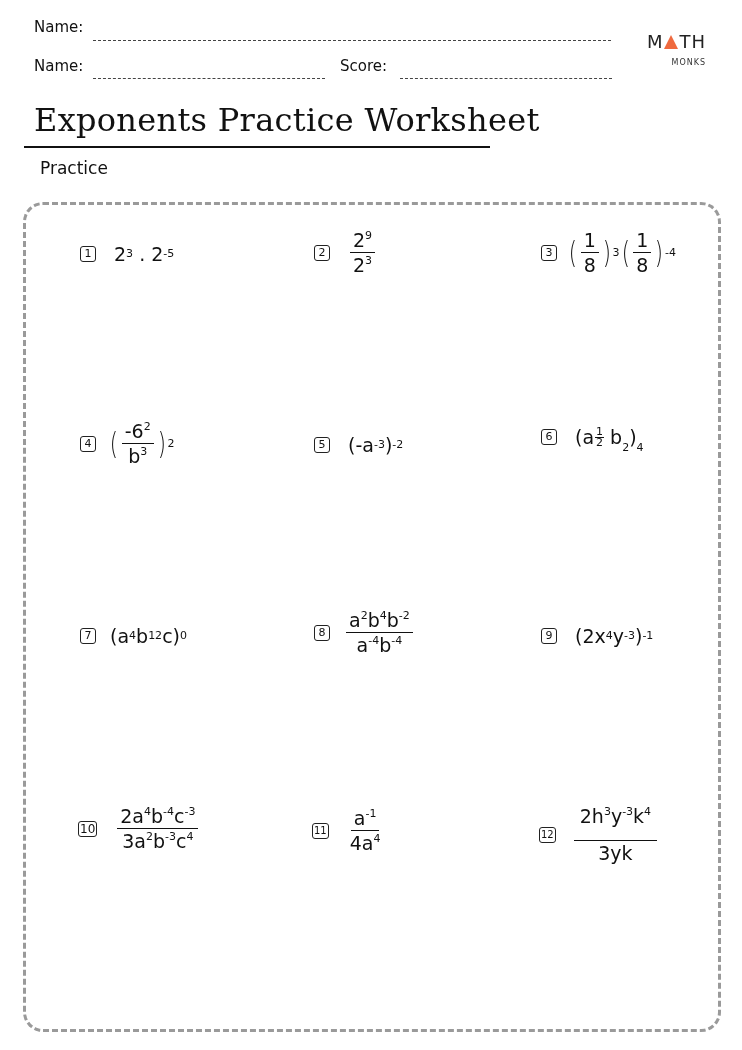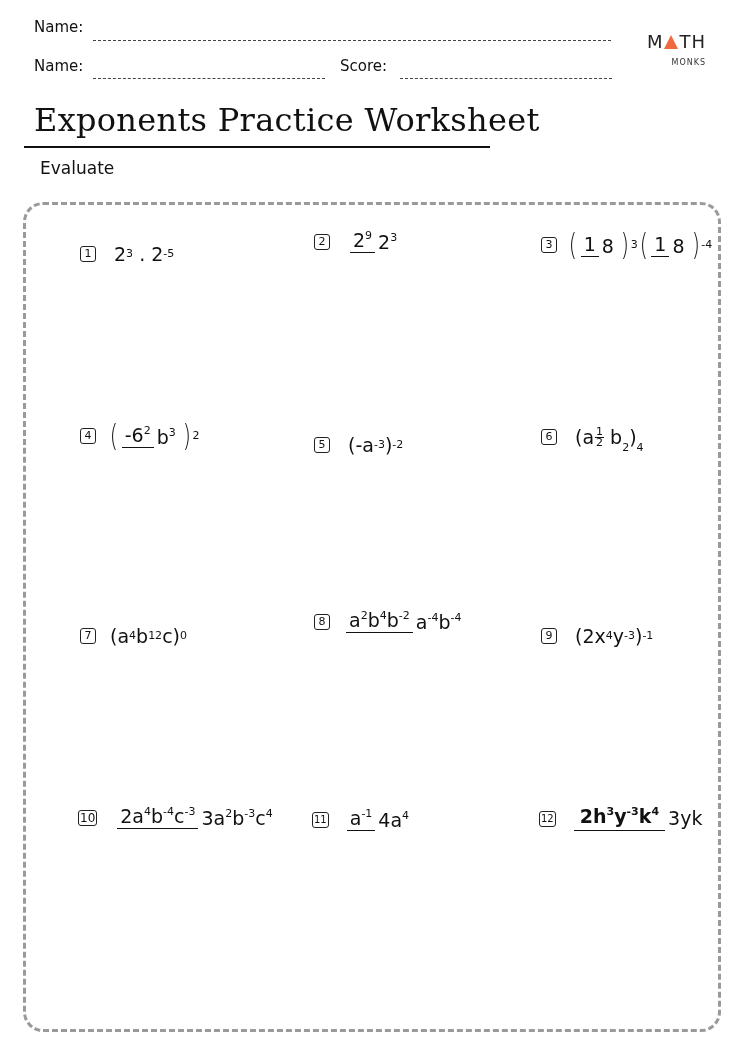--- a/index.html
+++ b/index.html
@@ -12,21 +12,21 @@
   .logo-math .tri{display:inline-block;width:0;height:0;border-left:7px solid transparent;border-right:7px solid transparent;border-bottom:14px solid #ef6a3f;vertical-align:-1px;margin:0 1px;}
   .logo-monks{font-size:8px;letter-spacing:1px;color:#333;margin-top:7px;}
   .title{left:34px;top:101px;font-family:"DejaVu Serif","Liberation Serif",serif;font-size:32px;letter-spacing:0.3px;color:#111;white-space:nowrap;}
   .title-rule{left:24px;top:146px;width:466px;height:0;border-top:2px solid #111;}
   .instr{left:40px;top:158px;font-size:17px;}
   .box{left:23px;top:202px;width:692px;height:824px;border:3px dashed #9a9a9a;border-radius:20px;}
   .prob{position:absolute;display:flex;align-items:center;white-space:nowrap;}
   .num{display:inline-block;min-width:12px;height:14px;padding:0 1px;border:1.3px solid #222;border-radius:3px;font-size:11px;line-height:14px;text-align:center;margin-right:18px;color:#111;}
   .expr{font-size:19px;color:#111;display:inline-flex;align-items:center;}
   sup{font-size:11px;vertical-align:8px;line-height:0;}
-  .frac{display:inline-flex;flex-direction:row;vertical-align:middle;margin:0 2px;}
+  .frac{display:inline-flex;flex-direction:column;align-items:center;vertical-align:middle;margin:0 2px;}
   .frac .n{padding:0 3px 2px;border-bottom:1.4px solid #111;line-height:20px;}
   .frac .d{padding:2px 3px 0;line-height:20px;}
   .paren{font-size:30px;font-weight:200;line-height:1;transform:scaleX(0.7);display:inline-block;}
   .half{display:inline-flex;flex-direction:column;align-items:center;font-size:11px;line-height:10px;vertical-align:12px;margin-left:1px;}
   .half .hn{border-bottom:1px solid #111;padding:0 1px;}
 </style>
 </head>
 <body>
 
 <div class="abs lbl" style="left:34px;top:18px;">Name:</div>
@@ -36,21 +36,21 @@
 <div class="abs lbl" style="left:340px;top:57px;">Score:</div>
 <div class="abs dots" style="left:400px;top:78px;width:212px;"></div>
 
 <div class="abs logo">
   <div class="logo-math"><span>M</span><span class="tri"></span><span>TH</span></div>
   <div class="logo-monks">MONKS</div>
 </div>
 
 <div class="abs title">Exponents Practice Worksheet</div>
 <div class="abs title-rule"></div>
-<div class="abs instr">Evaluate</div>
+<div class="abs instr">Practice</div>
 
 <div class="abs box"></div>
 
 <div class="prob" style="left:80px;top:243px;">
   <span class="num">1</span>
   <span class="expr">
     <span>2</span><sup>3</sup>&nbsp;<span>.</span>&nbsp;<span>2</span><sup>-5</sup>
   </span>
 </div>
 
@@ -169,17 +169,17 @@
         <span class="n"><span>a</span><sup>-1</sup></span>
         <span class="d"><span>4a</span><sup>4</sup></span>
       </span>
   </span>
 </div>
 
 <div class="prob" style="left:539px;top:806px;">
   <span class="num" style="font-size:10px;margin-right:16px;">12</span>
   <span class="expr">
     <span class="frac">
-        <span class="n" style="padding:0 6px 4px;font-weight:bold;"><span>2h</span><sup>3</sup><span>y</span><sup>-3</sup><span>k</span><sup>4</sup></span>
+        <span class="n" style="padding:0 6px 14px;"><span>2h</span><sup>3</sup><span>y</span><sup>-3</sup><span>k</span><sup>4</sup></span>
         <span class="d">3yk</span>
       </span>
   </span>
 </div>
 
 </body></html>

